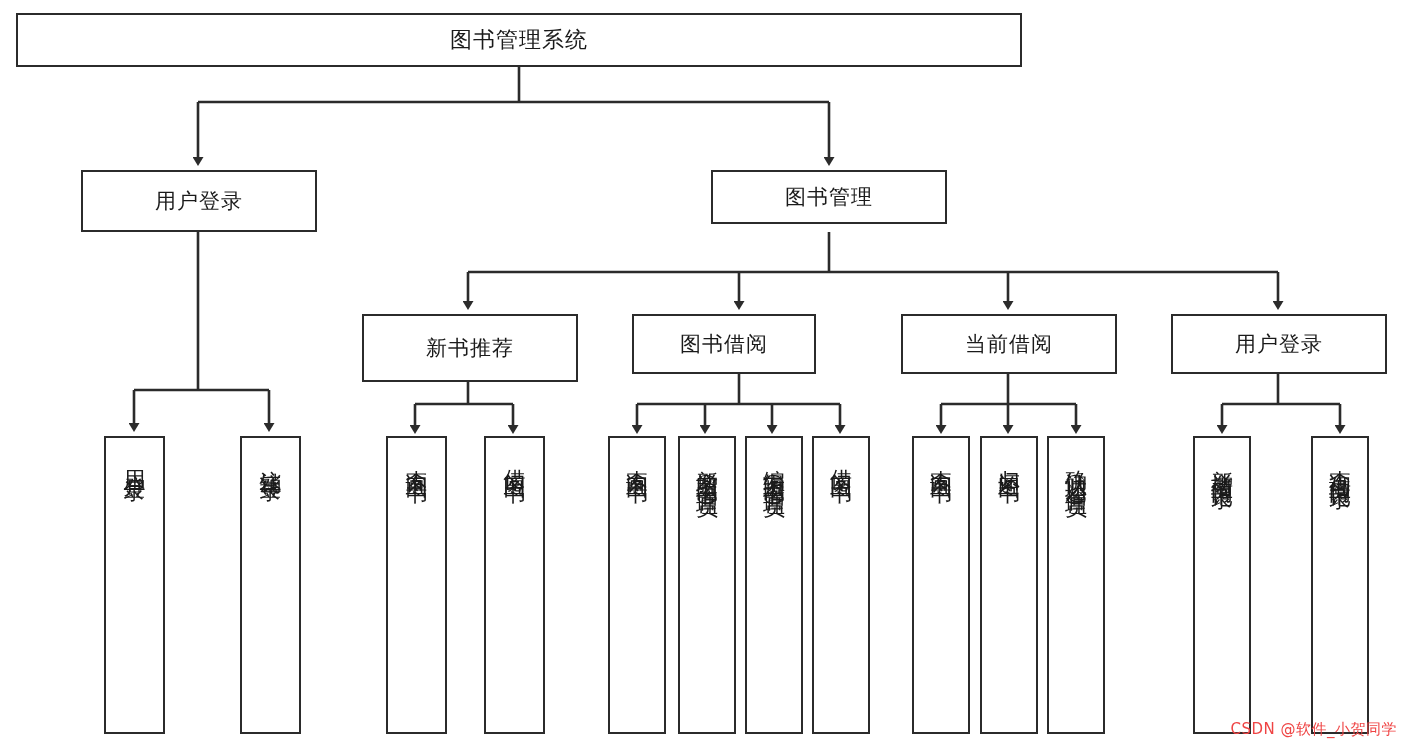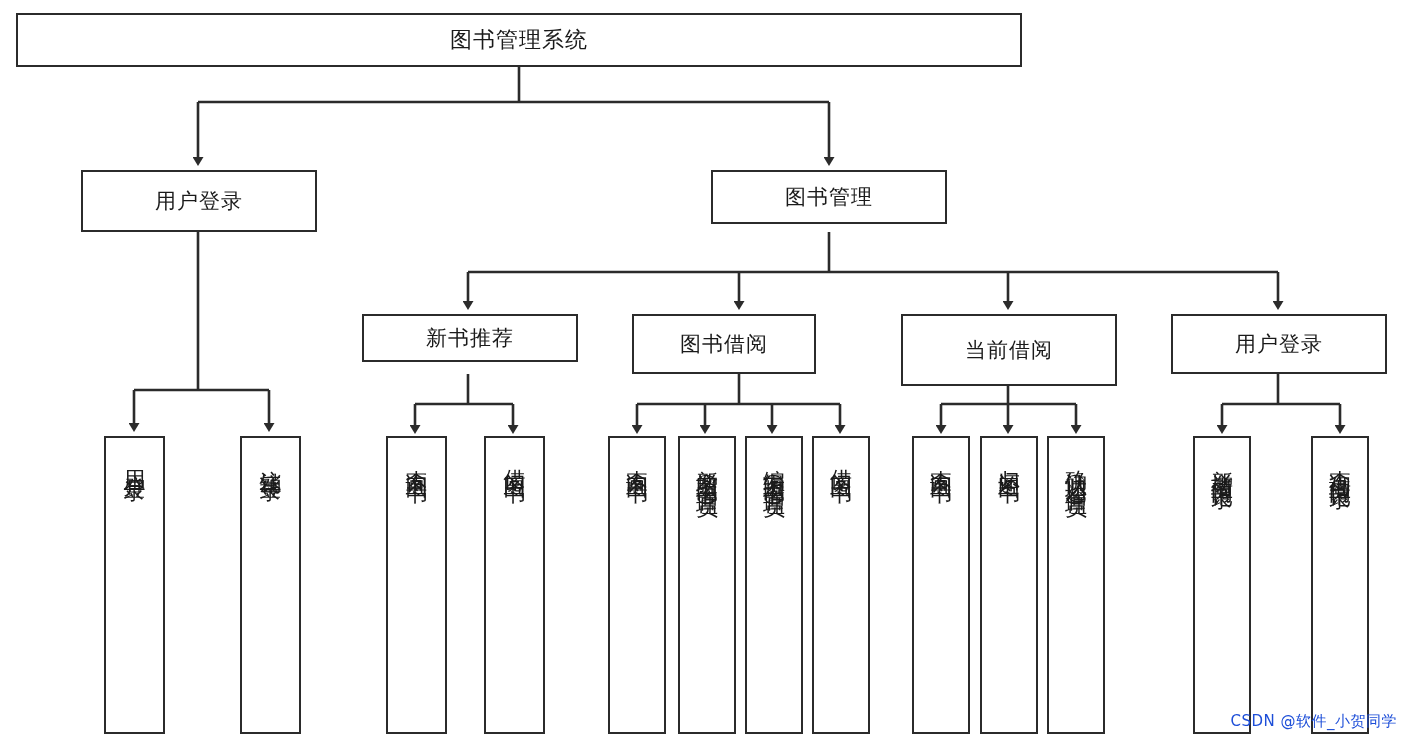--- a/index.html
+++ b/index.html
@@ -60,23 +60,23 @@
   .node.vert .label {
     writing-mode: vertical-rl;
     text-orientation: upright;
     font-size: 22px;
     letter-spacing: 4px;
     line-height: 1;
   }
   .watermark {
     position: absolute;
     right: 8px;
-    bottom: 16px;
+    bottom: 8px;
     font-size: 15px;
-    color: #1d4ed8;
+    color: #ef4444;
     letter-spacing: 0.5px;
     white-space: nowrap;
     font-family: "DejaVu Sans", "Liberation Sans", sans-serif;
   }
 </style>
 </head>
 <body>
 
 <div id="canvas">
 
@@ -134,27 +134,27 @@
     <span class="label">图书管理系统</span>
   </div>
 
   <div class="node horiz" style="left:81px; top:170px; width:236px; height:62px;">
     <span class="label">用户登录</span>
   </div>
   <div class="node horiz" style="left:711px; top:170px; width:236px; height:54px;">
     <span class="label">图书管理</span>
   </div>
 
-  <div class="node horiz" style="left:362px; top:314px; width:216px; height:48px;">
+  <div class="node horiz" style="left:362px; top:314px; width:216px; height:68px;">
     <span class="label">新书推荐</span>
   </div>
   <div class="node horiz" style="left:632px; top:314px; width:184px; height:60px;">
     <span class="label">图书借阅</span>
   </div>
-  <div class="node horiz" style="left:901px; top:314px; width:216px; height:72px;">
+  <div class="node horiz" style="left:901px; top:314px; width:216px; height:60px;">
     <span class="label">当前借阅</span>
   </div>
   <div class="node horiz" style="left:1171px; top:314px; width:216px; height:60px;">
     <span class="label">用户登录</span>
   </div>
 
   <div class="node vert" style="left:104px; top:436px; width:61px; height:298px;">
     <span class="label">用户登录</span>
   </div>
   <div class="node vert" style="left:240px; top:436px; width:61px; height:298px;">

